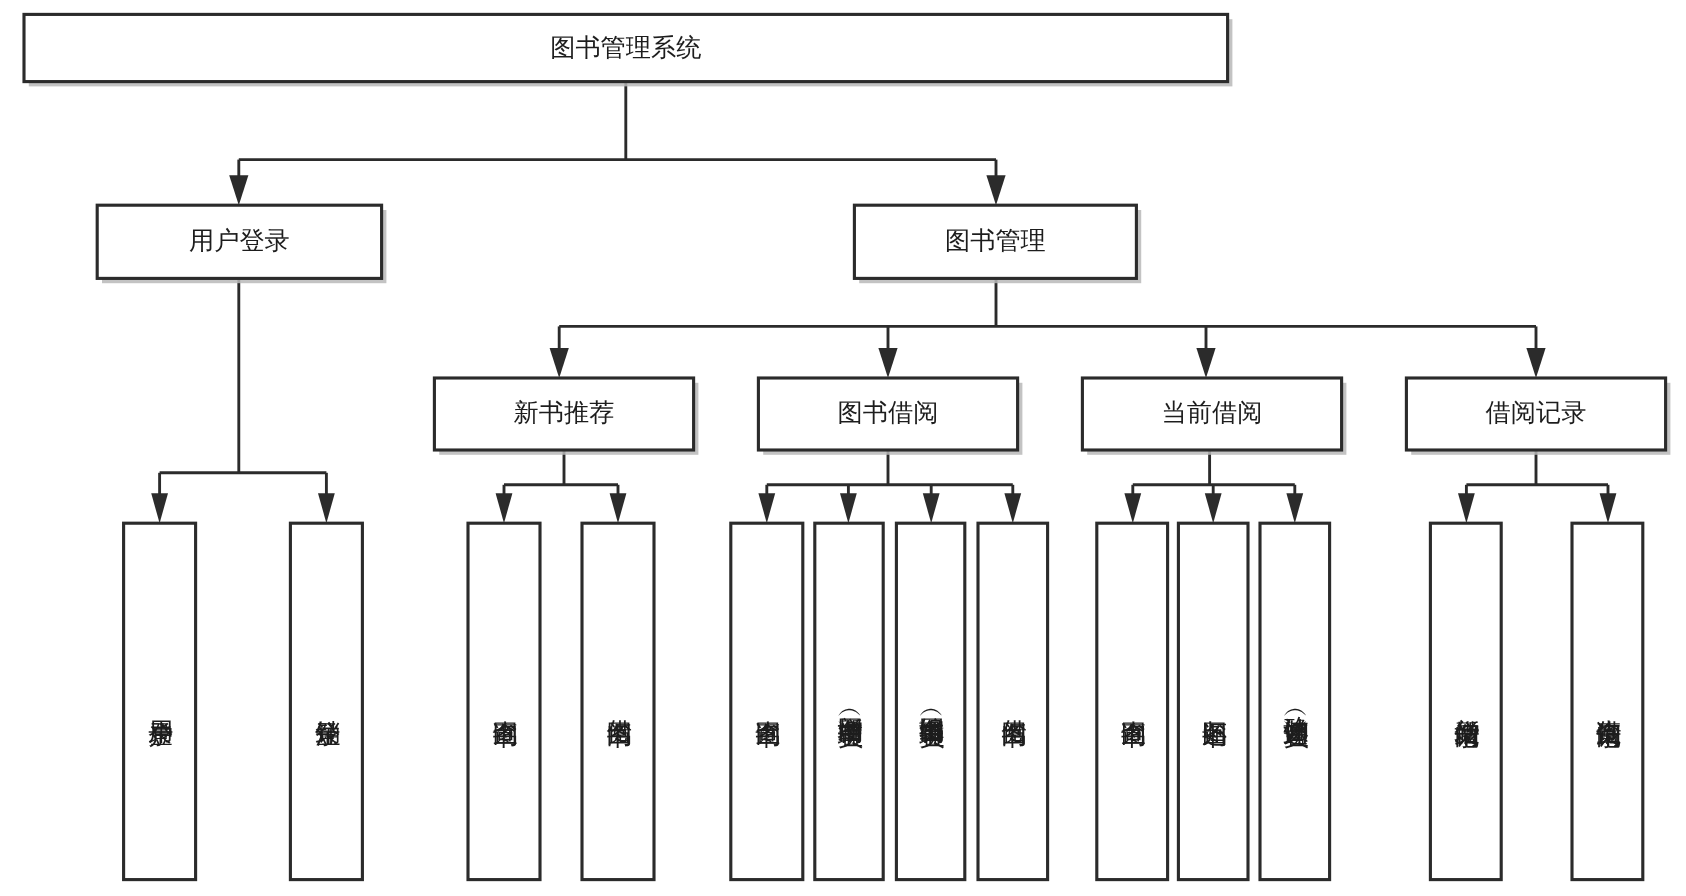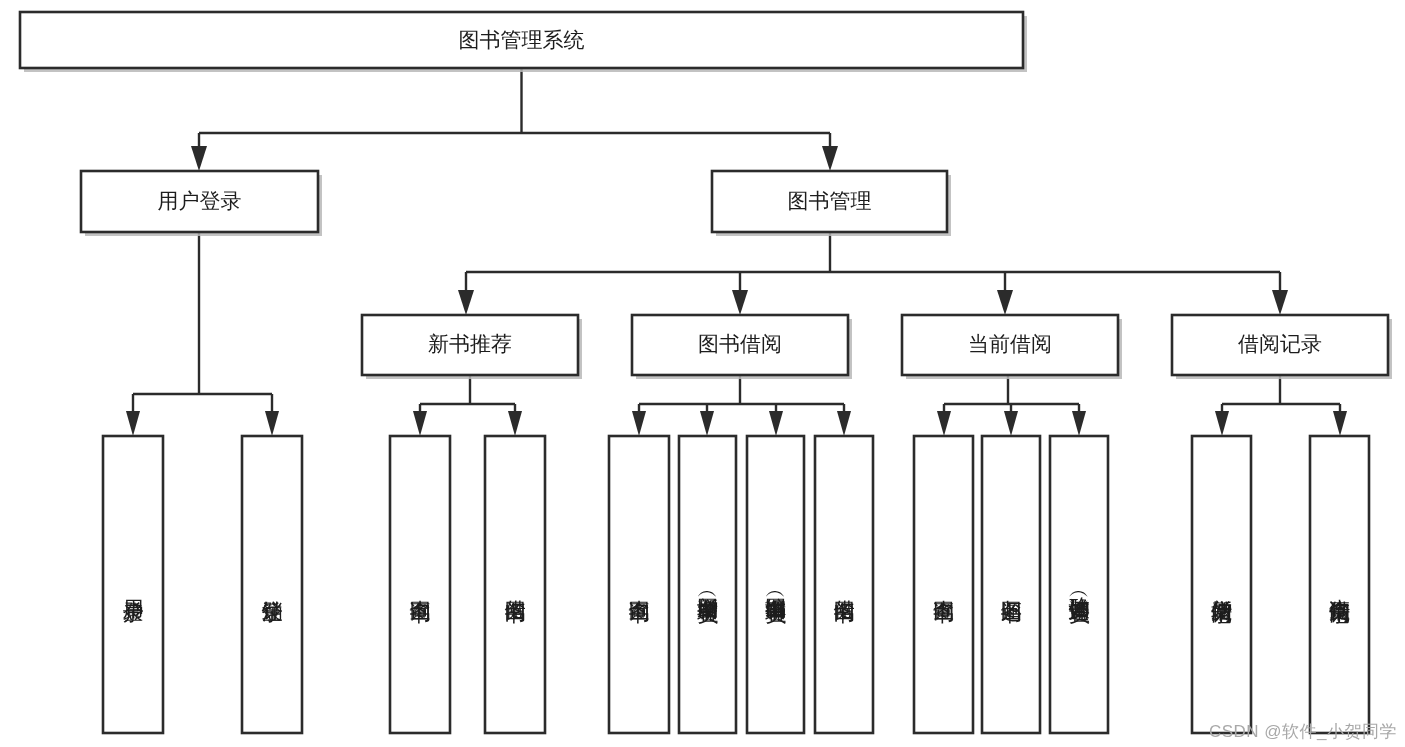--- a/index.html
+++ b/index.html
@@ -230,15 +230,14 @@
   <div class="vlabel" style="left:609px; top:436px; width:60px; height:297px;">查询图书</div>
   <div class="vlabel" style="left:679px; top:436px; width:57px; height:297px;">新增图书（管理员）</div>
   <div class="vlabel" style="left:747px; top:436px; width:57px; height:297px;">编辑图书（管理员）</div>
   <div class="vlabel" style="left:815px; top:436px; width:58px; height:297px;">借阅图书</div>
   <div class="vlabel" style="left:914px; top:436px; width:59px; height:297px;">查询图书</div>
   <div class="vlabel" style="left:982px; top:436px; width:58px; height:297px;">归还图书</div>
   <div class="vlabel" style="left:1050px; top:436px; width:58px; height:297px;">确认归还（管理员）</div>
   <div class="vlabel" style="left:1192px; top:436px; width:59px; height:297px;">新增借阅记录</div>
   <div class="vlabel" style="left:1310px; top:436px; width:59px; height:297px;">查询借阅记录</div>
 
-  <div id="watermark">CSDN @软件_小贺同学</div>
 
 </div>
 
 </body></html>

